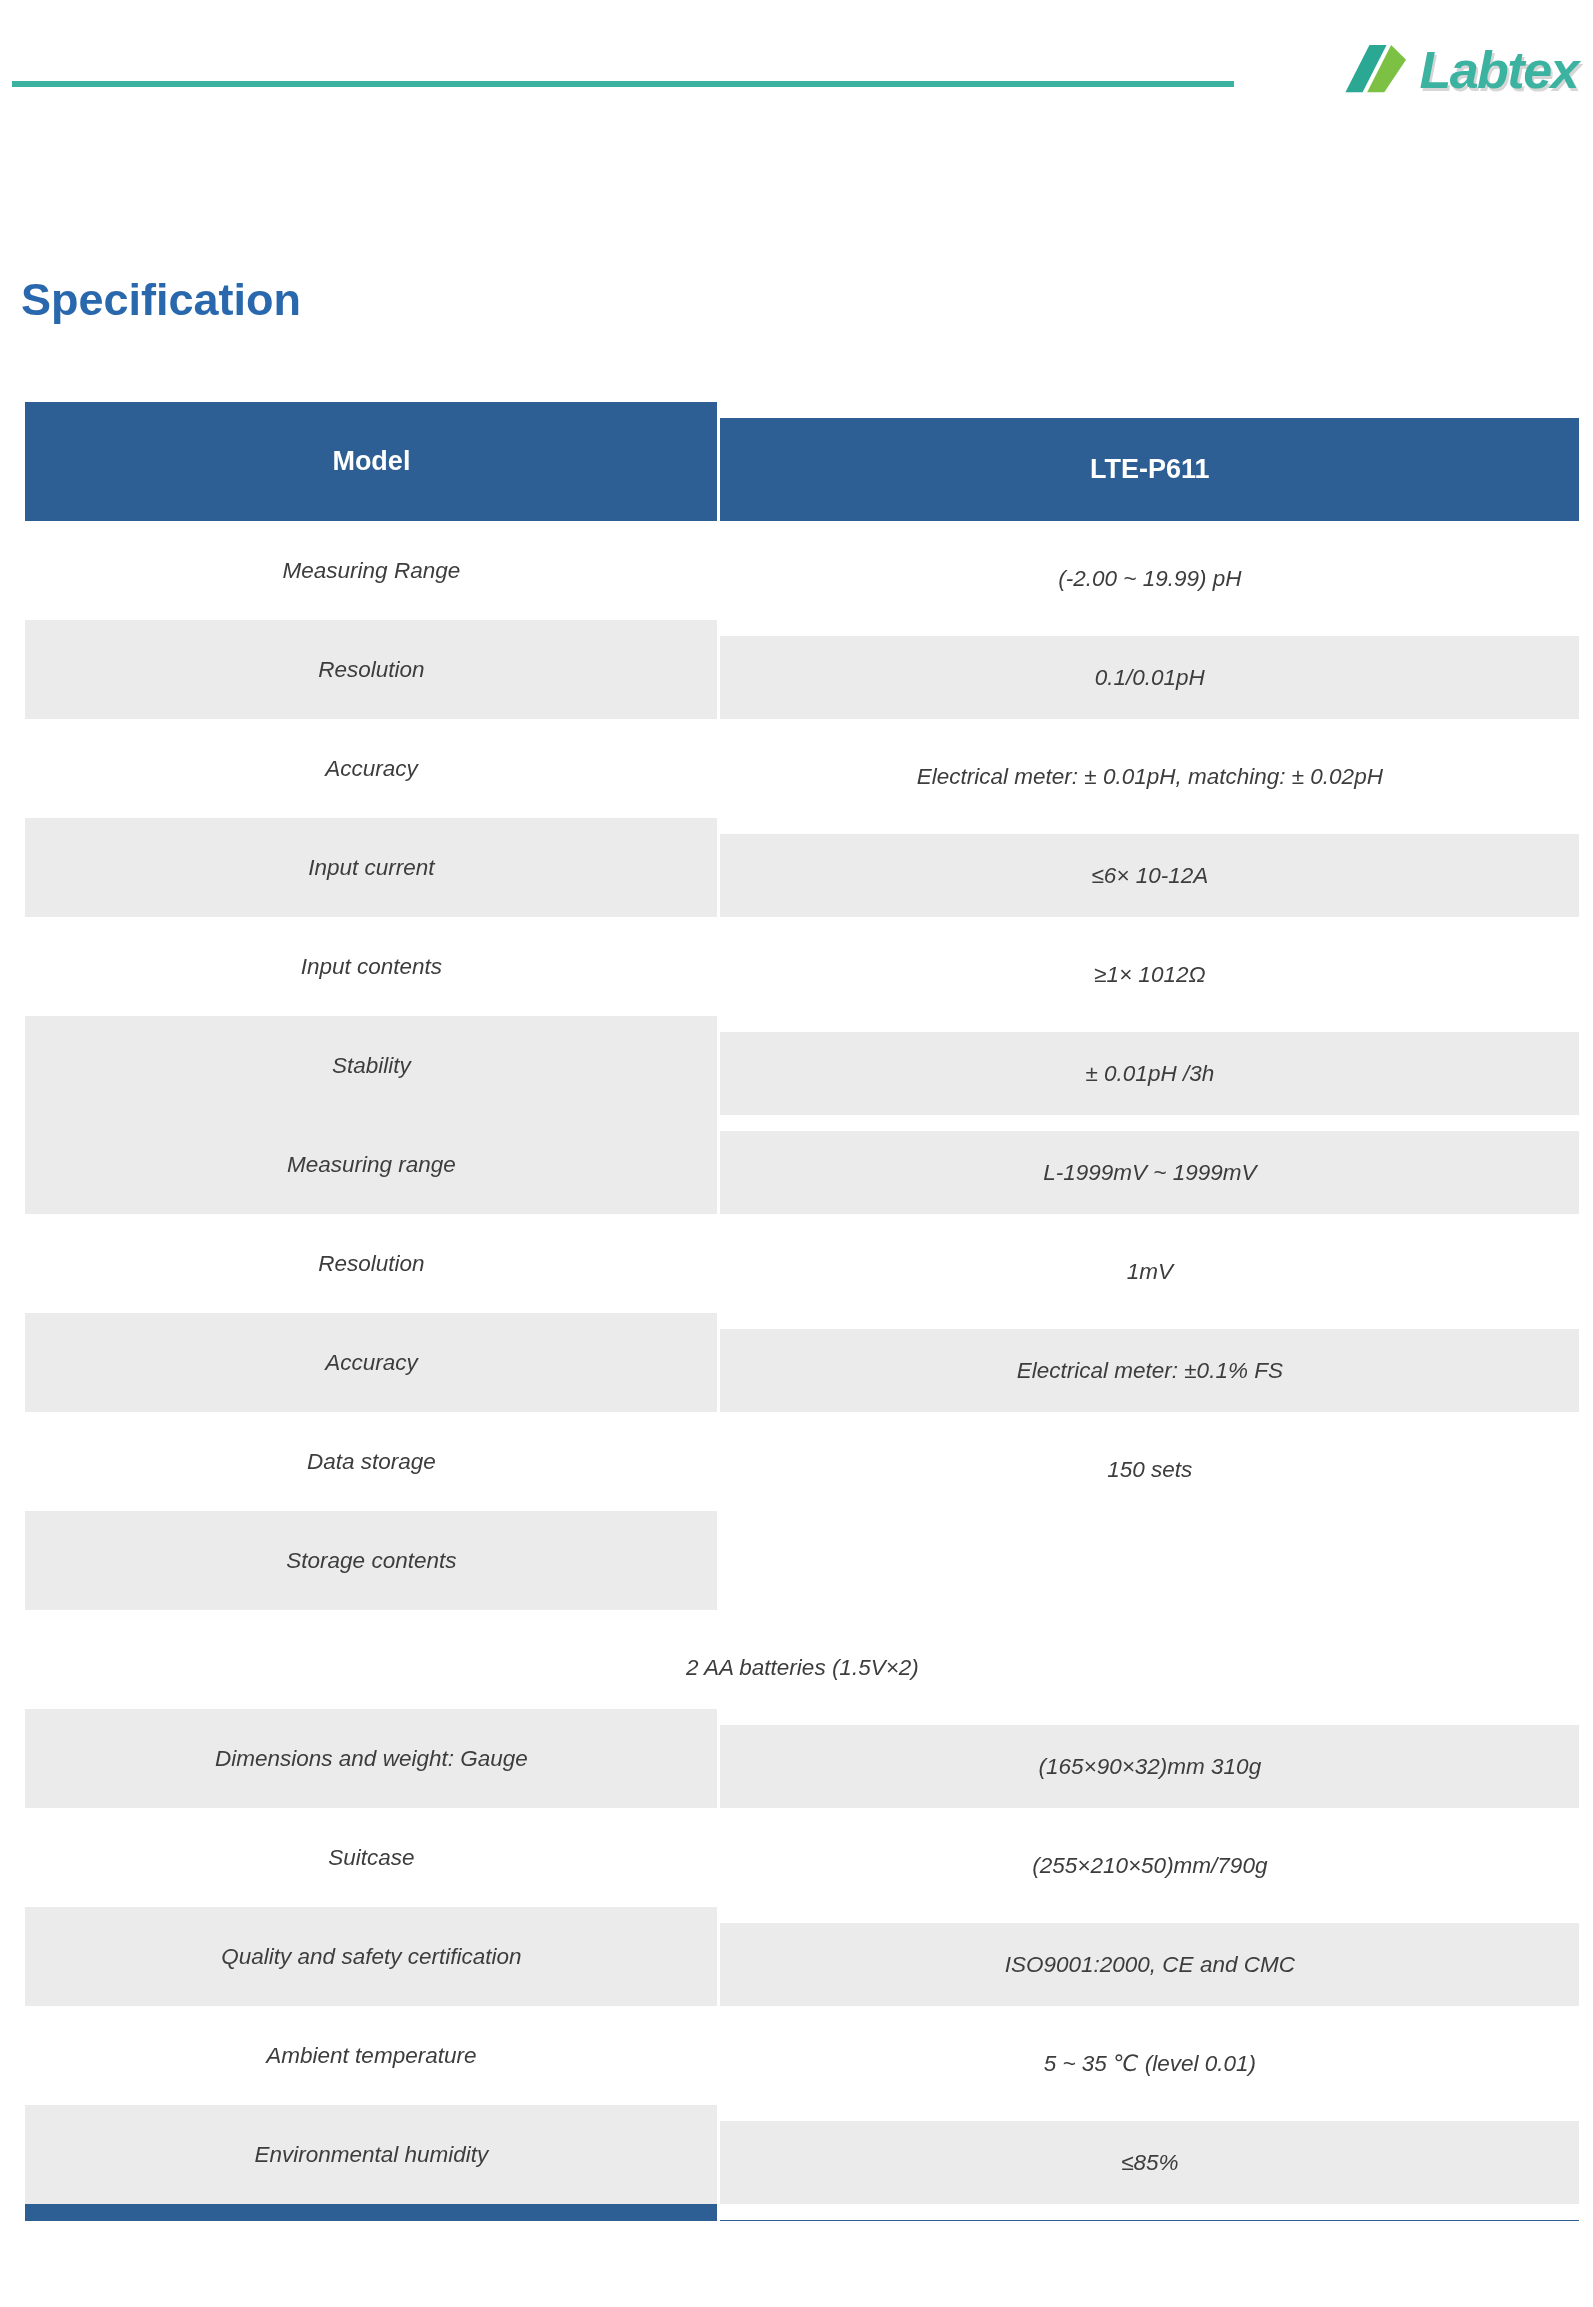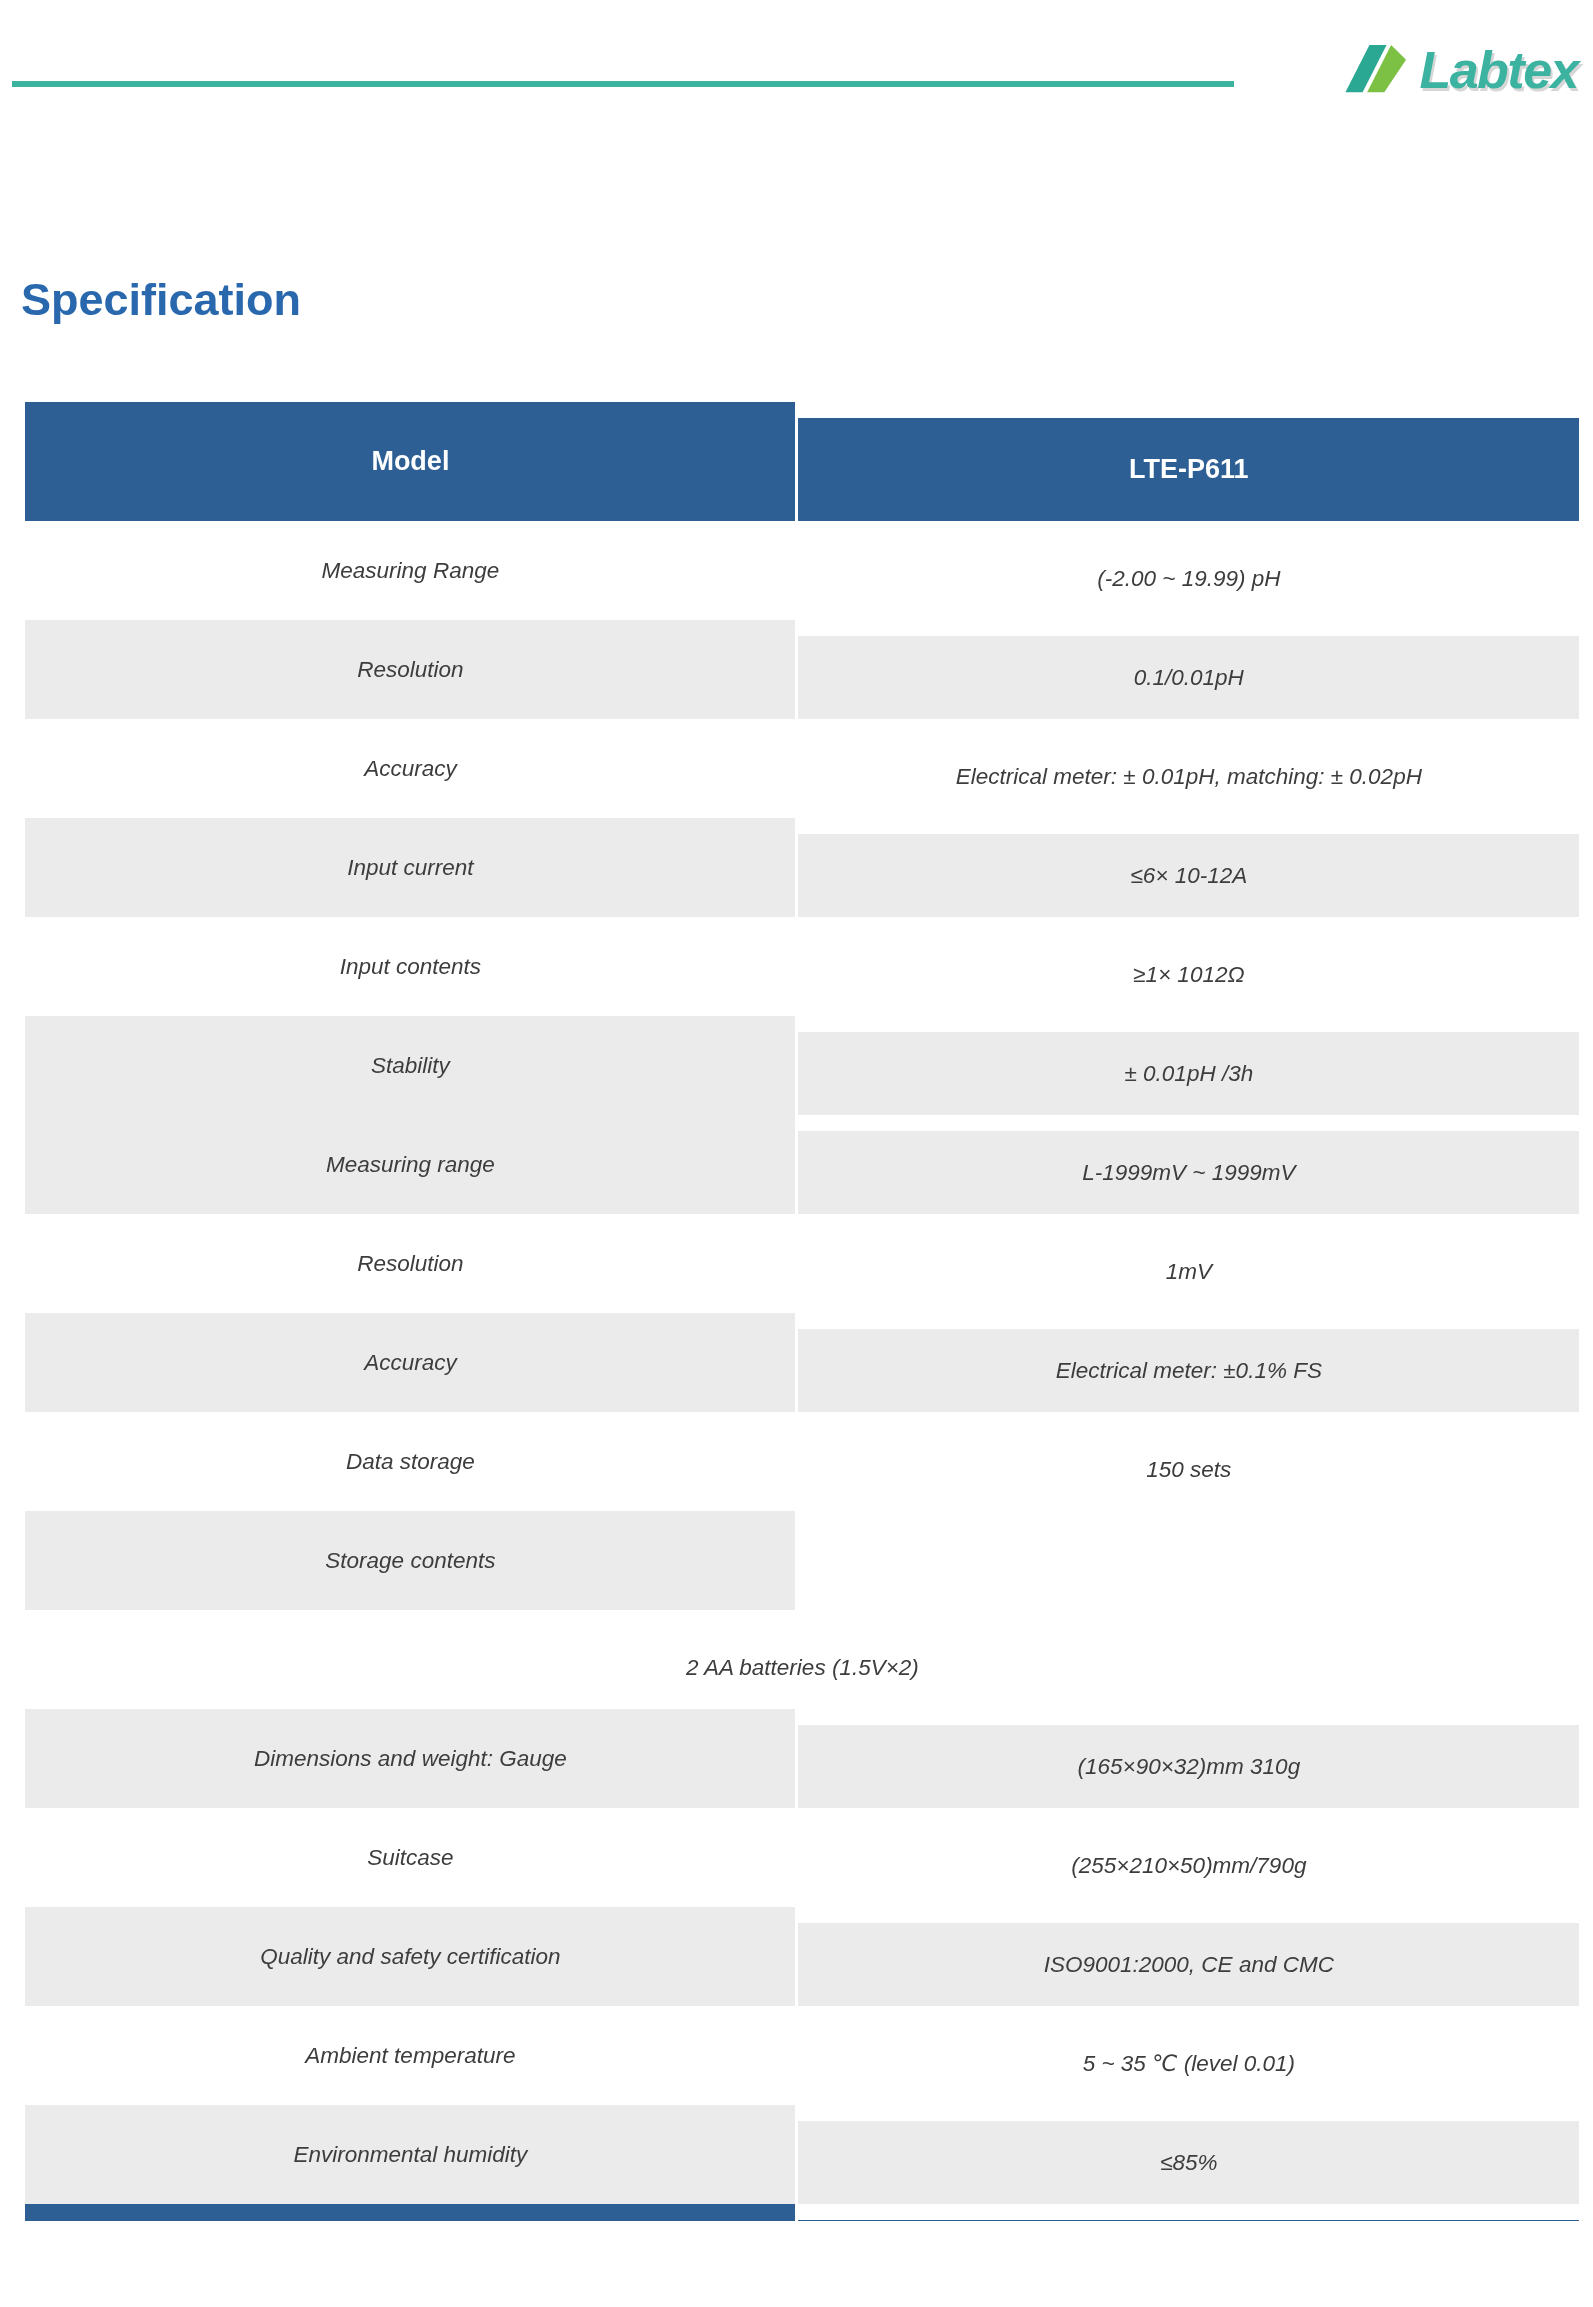--- a/index.html
+++ b/index.html
@@ -37,21 +37,21 @@
     font-size:45px;font-weight:bold;color:var(--title-blue);
   }
   .spec-table{
     position:absolute;left:25.4px;top:402px;width:1554px;
   }
   .row{display:flex;gap:2.9px;}
   .cell{
     display:flex;align-items:center;justify-content:center;
     text-align:center;padding:0 14.5px;
   }
-  .cell.left{width:770px;flex:none;text-align:center;}
+  .cell.left{width:692px;flex:none;text-align:center;}
   .cell.right{flex:1;margin-top:16px;}
   .row.header{height:119px;}
   .row.header .cell{
     background:var(--header-bg);color:#ffffff;
     font-size:27px;font-weight:bold;
   }
   .row.body{height:99px;font-style:italic;}
   .row.body .cell{background:#ffffff;font-size:22.5px;color:var(--text);}
   .row.body.alt .cell{background:var(--row-alt);}
   .row.partial{height:17.4px;margin-top:0;}

